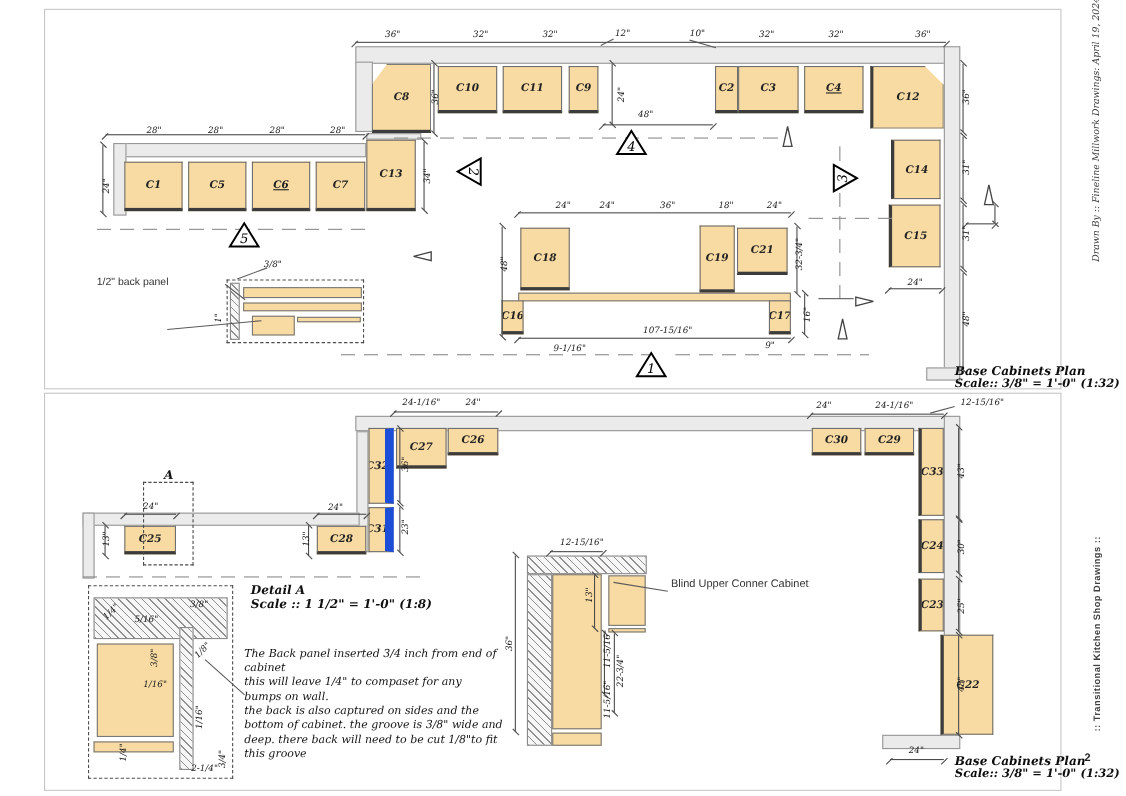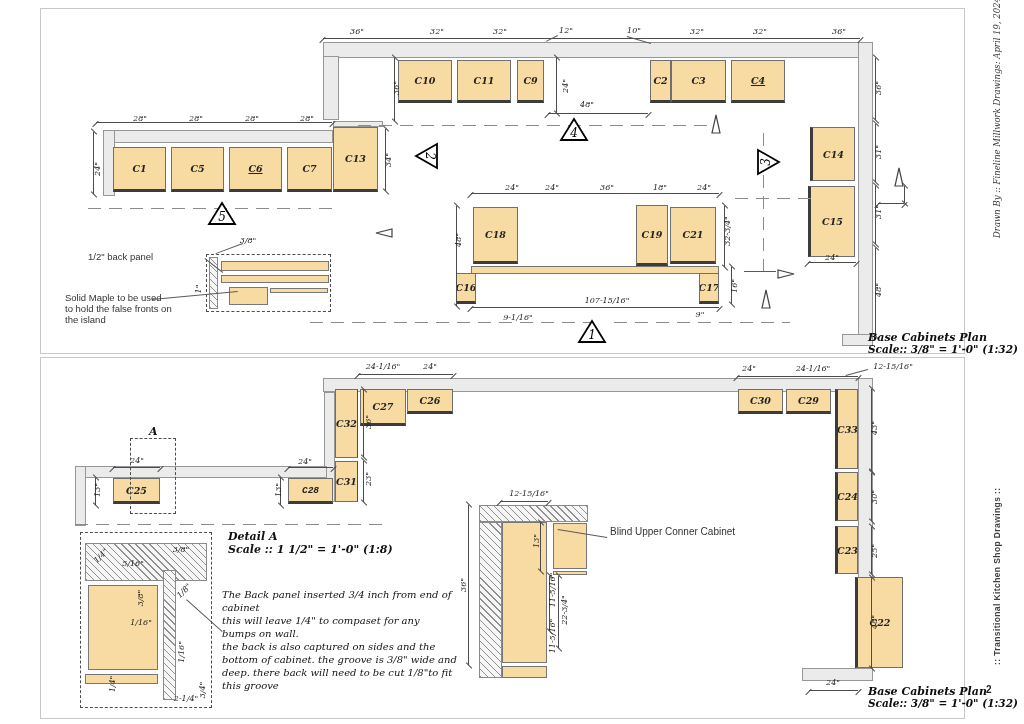--- a/index.html
+++ b/index.html
@@ -3,21 +3,21 @@
 <meta charset="utf-8">
 <style>
   html,body{margin:0;padding:0;width:1024px;height:724px;overflow:hidden;background:#fff;}
   #paper{position:absolute;left:0;top:0;width:1024px;height:724px;background:#fff;font-family:"DejaVu Serif",serif;}
   .frame{position:absolute;border:1px solid #c7c7c7;background:#fff;box-sizing:border-box;}
   .wall{position:absolute;background:#ebebeb;border:1px solid #979797;box-sizing:border-box;}
   .hatch{position:absolute;background:repeating-linear-gradient(45deg,rgba(110,110,110,.75) 0 1px,transparent 1px 5px),#f6f6f6;border:1px solid #8a8a8a;box-sizing:border-box;}
   .cab{position:absolute;background:#f8dba2;border:1.5px solid #6f6f6f;box-sizing:border-box;display:flex;align-items:center;justify-content:center;font:italic bold 9.5px "DejaVu Serif",serif;color:#222;overflow:hidden;}
   .strip{position:absolute;background:#f8dba2;border:1px solid #777;box-sizing:border-box;}
   .f-b{border-bottom:3px solid #3c3c3c;}
-  .f-l{border-left:3px solid #3c3c3c;} .f-r{border-right:1px solid #1d4ed8;}
+  .f-l{border-left:3px solid #3c3c3c;} .f-r{border-right:8px solid #1d4ed8;}
   .ch-tl{clip-path:polygon(26% 0,100% 0,100% 100%,0 100%,0 30%);}
   .ch-tr{clip-path:polygon(0 0,74% 0,100% 30%,100% 100%,0 100%);}
   .dim{position:absolute;font:italic 8px "DejaVu Serif",serif;color:#1b1b1b;white-space:nowrap;transform:translate(-50%,-50%);z-index:6;}
   .dim.r{transform:translate(-50%,-50%) rotate(-90deg);}
   .dim.d{transform:translate(-50%,-50%) rotate(-45deg);}
   .dlh{position:absolute;height:0;border-top:1px solid #4c4c4c;z-index:5;}
   .dlh::before,.dlh::after{content:"";position:absolute;top:-3.5px;width:1px;height:8px;background:#4c4c4c;transform:rotate(45deg);}
   .dlh::before{left:-1px;} .dlh::after{right:-1px;}
   .dlv{position:absolute;width:0;border-left:1px solid #4c4c4c;z-index:5;}
   .dlv::before,.dlv::after{content:"";position:absolute;left:-4px;width:8px;height:1px;background:#4c4c4c;transform:rotate(45deg);}
@@ -63,36 +63,38 @@
     <div class="wall" style="position: absolute; left: 103px; top: 130px; width: 230px; height: 13px;"></div>
     <div class="wall" style="position: absolute; left: 103px; top: 130px; width: 12px; height: 66px;"></div>
     <div class="wall" style="position: absolute; left: 858px; top: 42px; width: 15px; height: 294px;"></div>
     <div class="wall" style="position: absolute; left: 842px; top: 334px; width: 31px; height: 12px;"></div>
     <div class="hatch" style="position: absolute; left: 209px; top: 257px; width: 9px; height: 52px;"></div>
     <div class="strip" style="position: absolute; left: 471px; top: 266px; width: 248px; height: 8px;"></div>
     <div class="strip" style="position: absolute; left: 221px; top: 261px; width: 108px; height: 10px;"></div>
     <div class="strip" style="position: absolute; left: 221px; top: 275px; width: 108px; height: 8px;"></div>
     <div class="strip" style="position: absolute; left: 229px; top: 287px; width: 39px; height: 18px;"></div>
     <div class="strip" style="position: absolute; left: 270px; top: 288px; width: 58px; height: 5px;"></div>
+    <div class="cab f-b ch-tl" style="position: absolute; left: 338px; top: 58px; width: 54px; height: 63px;">C8</div>
     <div class="cab f-b" style="position: absolute; left: 398px; top: 60px; width: 54px; height: 43px;">C10</div>
     <div class="cab f-b" style="position: absolute; left: 457px; top: 60px; width: 54px; height: 43px;">C11</div>
     <div class="cab f-b" style="position: absolute; left: 517px; top: 60px; width: 27px; height: 43px;">C9</div>
     <div class="cab f-b" style="position: absolute; left: 650px; top: 60px; width: 21px; height: 43px;">C2</div>
     <div class="cab f-b" style="position: absolute; left: 671px; top: 60px; width: 55px; height: 43px;">C3</div>
     <div class="cab f-b" style="position: absolute; left: 731px; top: 60px; width: 54px; height: 43px; text-decoration: underline;">C4</div>
+    <div class="cab f-l ch-tr" style="position: absolute; left: 791px; top: 60px; width: 67px; height: 57px;">C12</div>
     <div class="cab f-b" style="position: absolute; left: 333px; top: 127px; width: 45px; height: 65px;">C13</div>
     <div class="cab f-b" style="position: absolute; left: 113px; top: 147px; width: 53px; height: 45px;">C1</div>
     <div class="cab f-b" style="position: absolute; left: 171px; top: 147px; width: 53px; height: 45px;">C5</div>
     <div class="cab f-b" style="position: absolute; left: 229px; top: 147px; width: 53px; height: 45px; text-decoration: underline;">C6</div>
     <div class="cab f-b" style="position: absolute; left: 287px; top: 147px; width: 45px; height: 45px;">C7</div>
     <div class="cab f-l" style="position: absolute; left: 810px; top: 127px; width: 45px; height: 54px;">C14</div>
-    <div class="cab f-l" style="position: absolute; left: 808px; top: 186px; width: 47px; height: 71px;">C15</div>
+    <div class="cab f-l" style="position: absolute; left: 808px; top: 186px; width: 47px; height: 57px;">C15</div>
     <div class="cab f-b" style="position: absolute; left: 473px; top: 207px; width: 45px; height: 57px;">C18</div>
     <div class="cab f-b" style="position: absolute; left: 636px; top: 205px; width: 32px; height: 61px;">C19</div>
-    <div class="cab f-b" style="position: absolute; left: 670px; top: 207px; width: 46px; height: 57px;">C21</div>
+    <div class="cab f-b" style="position: absolute; left: 670px; top: 207px; width: 46px; height: 43px;">C21</div>
     <div class="cab f-b" style="position: absolute; left: 456px; top: 273px; width: 20px; height: 31px;">C16</div>
     <div class="cab f-b" style="position: absolute; left: 699px; top: 273px; width: 20px; height: 31px;">C17</div>
     <div class="dlh" style="position: absolute; left: 323px; top: 38px; width: 537px;"></div>
     <div class="dlh" style="position: absolute; left: 96px; top: 122px; width: 236px;"></div>
     <div class="dlh" style="position: absolute; left: 548px; top: 113px; width: 100px;"></div>
     <div class="dlh" style="position: absolute; left: 471px; top: 193px; width: 248px;"></div>
     <div class="dlh" style="position: absolute; left: 471px; top: 307px; width: 248px;"></div>
     <div class="dlh" style="position: absolute; left: 808px; top: 262px; width: 48px;"></div>
     <div class="dlh" style="position: absolute; left: 878px; top: 203px; width: 26px;"></div>
     <div class="dlv" style="position: absolute; left: 93px; top: 132px; height: 62px;"></div>
@@ -177,23 +179,20 @@
     <div class="svgw" style="position: absolute; left: 710px; top: 113px;"><svg width="12" height="22">
         <polygon points="6,2 10,20 2,20" fill="#fff" stroke="#444" stroke-width="1.2"></polygon>
       </svg></div>
     <div class="svgw" style="position: absolute; left: 893px; top: 166px;"><svg width="12" height="22">
         <polygon points="6,2 10,20 2,20" fill="#fff" stroke="#444" stroke-width="1.2"></polygon>
       </svg></div>
     <div class="svgw" style="position: absolute; left: 760px; top: 288px;"><svg width="12" height="22">
         <polygon points="6,2 10,20 2,20" fill="#fff" stroke="#444" stroke-width="1.2"></polygon>
       </svg></div>
     <div class="note" style="position: absolute; left: 88px; top: 251px;">1/2" back panel</div>
-    <div class="note" style="position: absolute; left: 65px; top: 292px;">Solid Maple to be used
-to hold the false fronts on
-the island</div>
     <div class="frame" style="position: absolute; left: 40px; top: 357px; width: 925px; height: 362px;"></div>
     <div class="dashh" style="position: absolute; left: 75px; top: 524px; width: 315px;"></div>
     <div class="dashrect" style="position: absolute; left: 80px; top: 532px; width: 132px; height: 176px;"></div>
     <div class="dashrect" style="position: absolute; left: 130px; top: 438px; width: 46px; height: 76px;"></div>
     <div class="wall" style="position: absolute; left: 323px; top: 378px; width: 537px; height: 14px;"></div>
     <div class="wall" style="position: absolute; left: 324px; top: 392px; width: 11px; height: 110px;"></div>
     <div class="wall" style="position: absolute; left: 858px; top: 378px; width: 15px; height: 292px;"></div>
     <div class="wall" style="position: absolute; left: 802px; top: 668px; width: 71px; height: 13px;"></div>
     <div class="wall" style="position: absolute; left: 75px; top: 466px; width: 252px; height: 12px;"></div>
     <div class="wall" style="position: absolute; left: 75px; top: 466px; width: 11px; height: 60px;"></div>
@@ -210,21 +209,21 @@
     <div class="cab f-r" style="position: absolute; left: 335px; top: 389px; width: 23px; height: 69px;">C32</div>
     <div class="cab f-b" style="position: absolute; left: 360px; top: 389px; width: 46px; height: 37px;">C27</div>
     <div class="cab f-b" style="position: absolute; left: 407px; top: 389px; width: 46px; height: 25px;">C26</div>
     <div class="cab f-b" style="position: absolute; left: 738px; top: 389px; width: 45px; height: 25px;">C30</div>
     <div class="cab f-b" style="position: absolute; left: 786px; top: 389px; width: 45px; height: 25px;">C29</div>
     <div class="cab f-l" style="position: absolute; left: 835px; top: 389px; width: 23px; height: 80px;">C33</div>
     <div class="cab f-l" style="position: absolute; left: 835px; top: 472px; width: 23px; height: 49px;">C24</div>
     <div class="cab f-l" style="position: absolute; left: 835px; top: 526px; width: 23px; height: 48px;">C23</div>
     <div class="cab f-l" style="position: absolute; left: 809px; top: 577px; width: 48px; height: 91px; margin-left: 46px;">C22</div>
     <div class="cab f-r" style="position: absolute; left: 335px; top: 461px; width: 23px; height: 41px;">C31</div>
-    <div class="cab f-b" style="position: absolute; left: 288px; top: 478px; width: 45px; height: 26px; font-family: Liberation Mono, monospace;">C28</div>
+    <div class="cab f-b" style="position: absolute; left: 288px; top: 478px; width: 45px; height: 26px;">C28</div>
     <div class="cab f-b" style="position: absolute; left: 113px; top: 478px; width: 47px; height: 26px;">C25</div>
     <div class="dlh" style="position: absolute; left: 358px; top: 374px; width: 95px;"></div>
     <div class="dlh" style="position: absolute; left: 737px; top: 376px; width: 121px;"></div>
     <div class="dlh" style="position: absolute; left: 113px; top: 467px; width: 47px;"></div>
     <div class="dlh" style="position: absolute; left: 288px; top: 467px; width: 45px;"></div>
     <div class="dlh" style="position: absolute; left: 809px; top: 690px; width: 49px;"></div>
     <div class="dlh" style="position: absolute; left: 500px; top: 501px; width: 48px;"></div>
     <div class="dlv" style="position: absolute; left: 363px; top: 390px; height: 67px;"></div>
     <div class="dlv" style="position: absolute; left: 363px; top: 461px; height: 41px;"></div>
     <div class="dlv" style="position: absolute; left: 95px; top: 478px; height: 27px;"></div>

